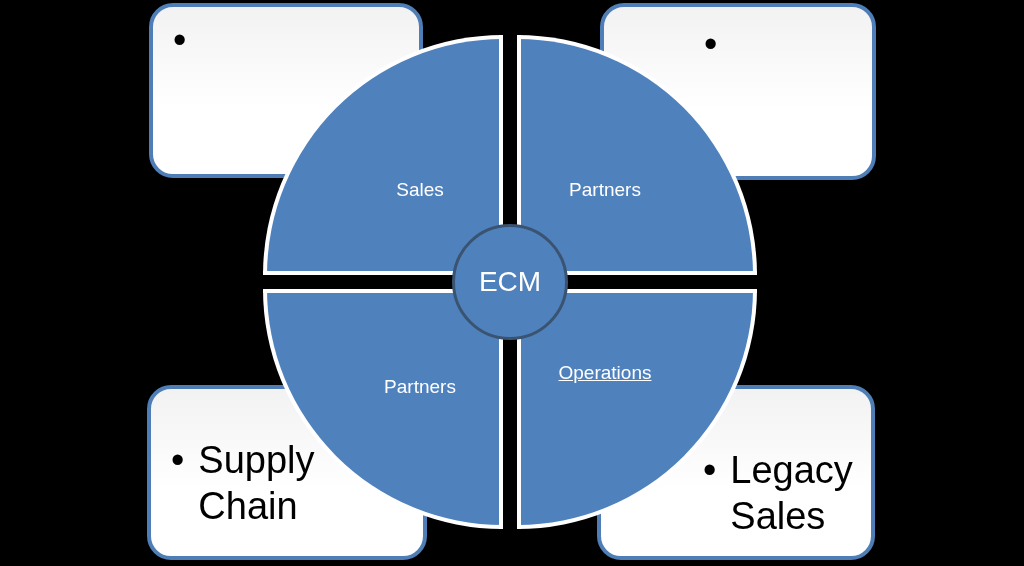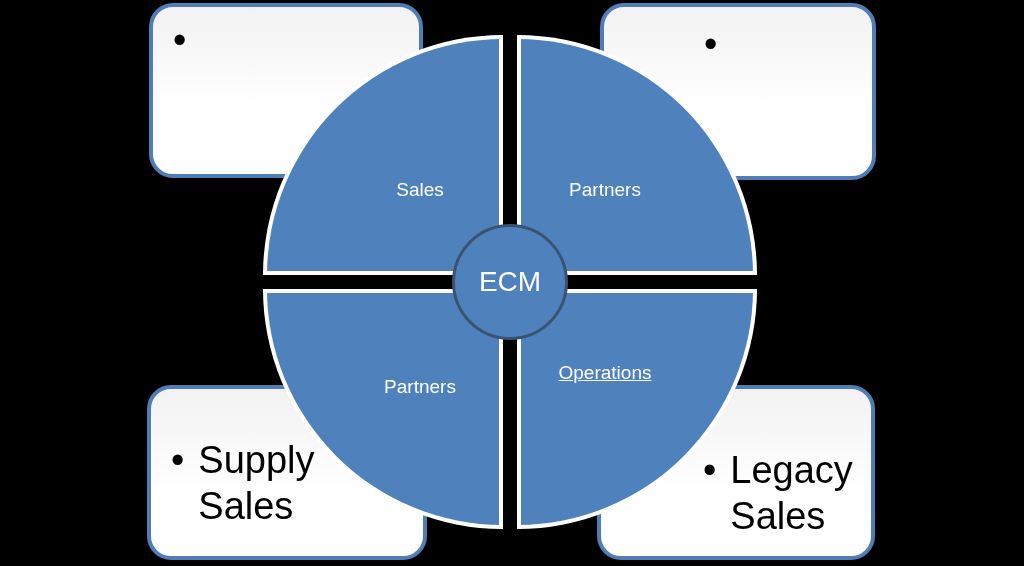--- a/index.html
+++ b/index.html
@@ -115,21 +115,21 @@
 
   <div class="corner-box box-tr">
     <div class="box-text">
       <span class="bullet">•</span>
     </div>
   </div>
 
   <div class="corner-box box-bl">
     <div class="box-text">
       <span class="bullet">•</span>
-      <span class="box-label">Supply Sales</span>
+      <span class="box-label">Supply Chain</span>
     </div>
   </div>
 
   <div class="corner-box box-br">
     <div class="box-text">
       <span class="bullet">•</span>
       <span class="box-label">Legacy Sales</span>
     </div>
   </div>
 

